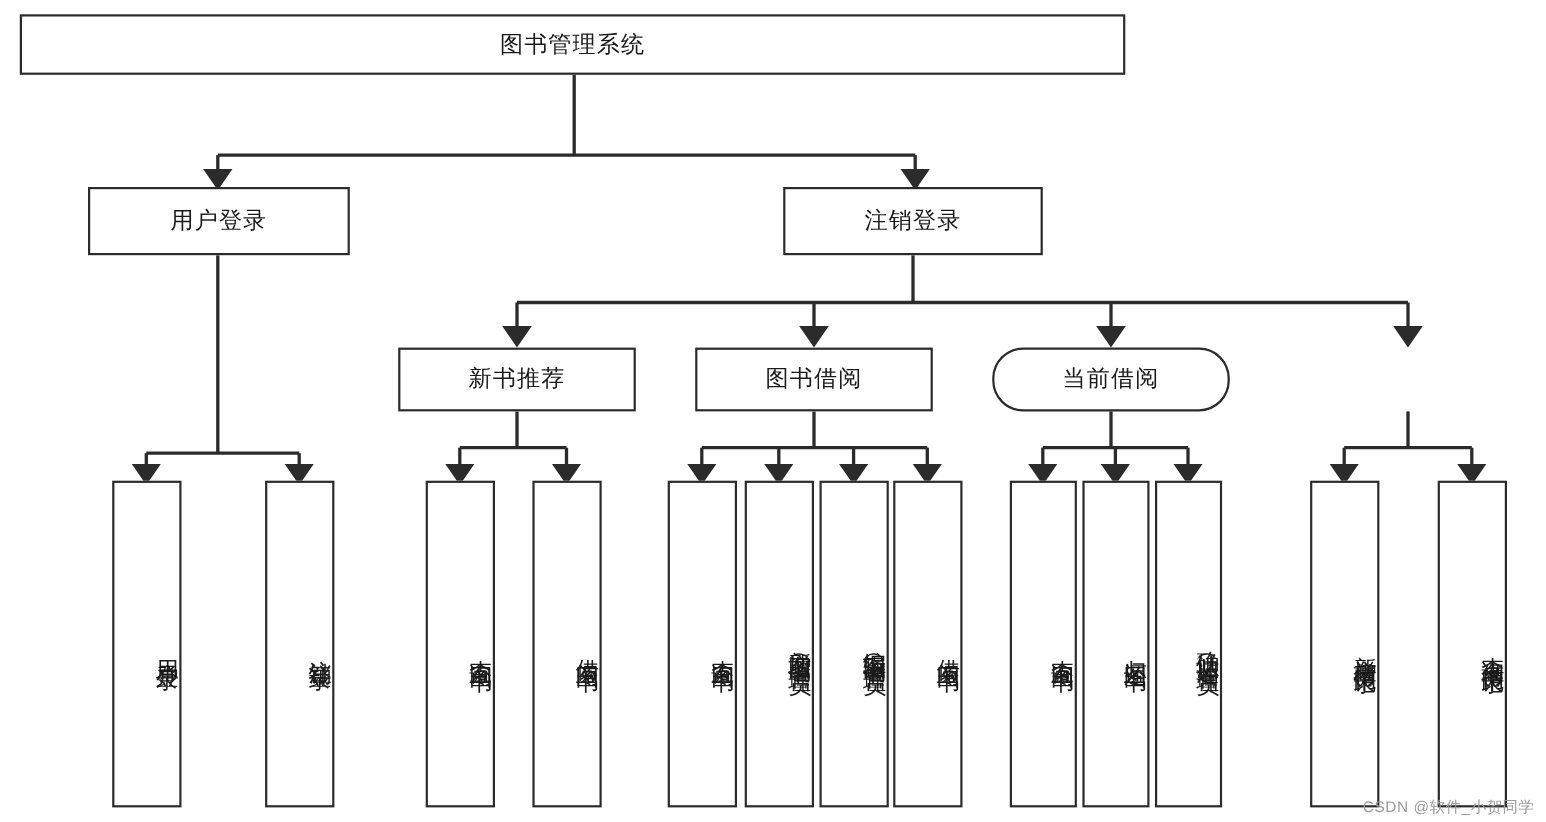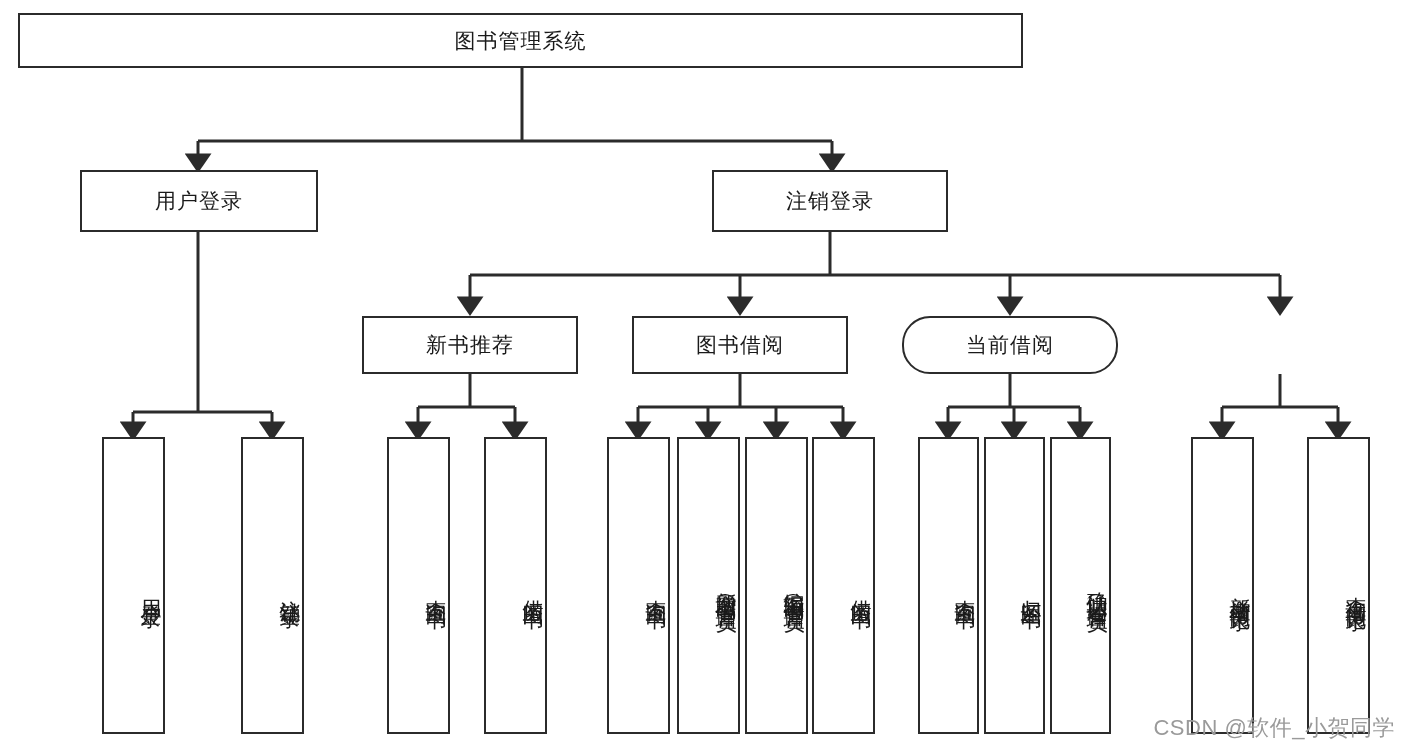--- a/index.html
+++ b/index.html
@@ -55,21 +55,21 @@
     line-height: 1.12;
     white-space: nowrap;
   }
   .node.vertical .node-label {
     text-align: center;
   }
   #watermark {
     position: absolute;
     right: 10px;
     bottom: 4px;
-    font-size: 22px;
+    font-size: 14px;
     color: #9a9a9a;
     white-space: nowrap;
     letter-spacing: 0.5px;
   }
 </style>
 </head>
 <body>
 
 <div id="diagram-root">
 

